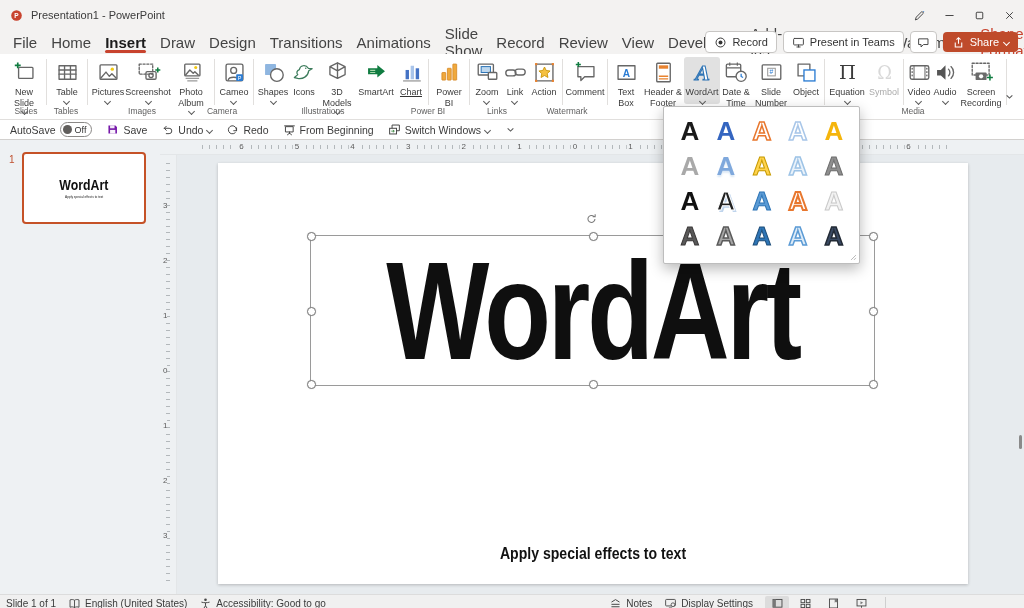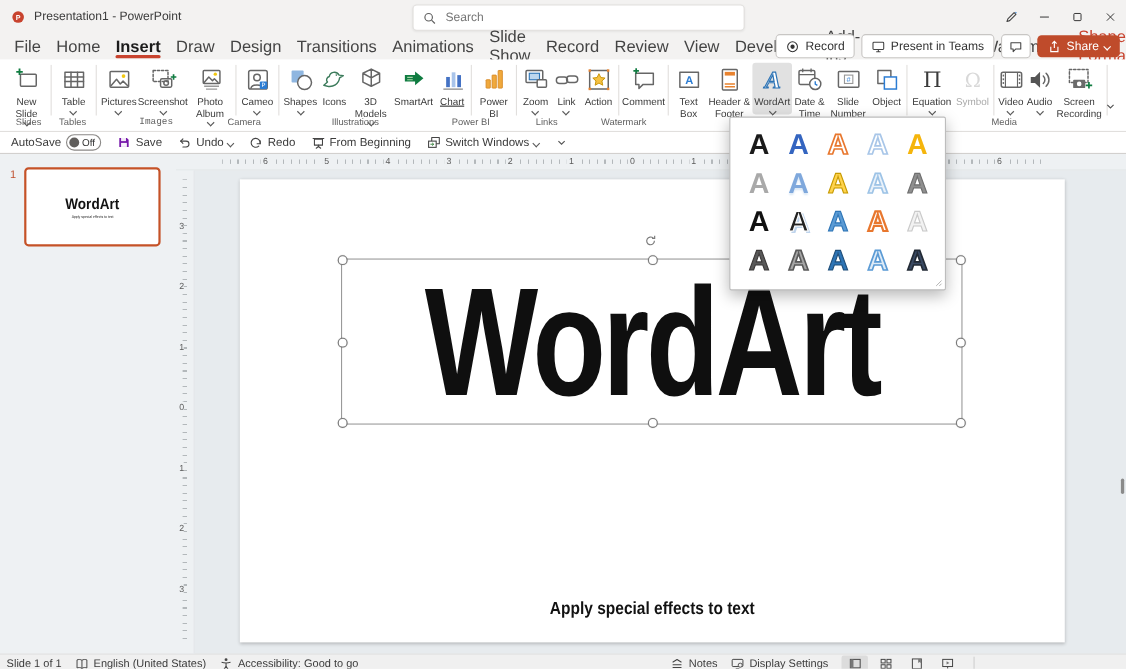--- a/index.html
+++ b/index.html
@@ -118,29 +118,20 @@
   <div class="titlebar">
     <div class="tb-left">
       <span>
           <svg viewBox="0 0 16 16" width="13" height="13">
             <circle cx="8" cy="8" r="6.5" fill="#C8432E"></circle>
             <text x="8" y="10.8" font-size="8" fill="#fff" text-anchor="middle" font-weight="bold" font-family="sans-serif">P</text>
           </svg>
         </span>
       <span class="tb-title">Presentation1 - PowerPoint</span>
     </div>
-    <div class="searchbox">
-      <span>
-          <svg viewBox="0 0 16 16" width="13" height="13">
-            <circle cx="7" cy="7" r="4.2" stroke="#5f5f5f" fill="none" stroke-width="1.3"></circle>
-            <path d="M10.2 10.2L14 14" stroke="#5f5f5f" stroke-width="1.3"></path>
-          </svg>
-        </span>
-      <input placeholder="Search" style="">
-    </div>
     <div class="tb-right">
       <div class="tb-btn">
           <svg viewBox="0 0 16 16" width="13" height="13">
             <path d="M3 13l1-3 7-7 2 2-7 7z" stroke="#444" stroke-width="1.2" fill="none" stroke-linecap="round" stroke-linejoin="round"></path>
             <path d="M12.5 2.5l1 1" stroke="#2B7CD3" stroke-width="1.2"></path>
           </svg>
         </div>
       <div class="tb-btn">
           <svg viewBox="0 0 16 16" width="13" height="13">
             <path d="M3 8h10" stroke="#333" stroke-width="1.1"></path>
@@ -672,21 +663,21 @@
         </div>
 
         <div class="rdiv"></div>
       </div>
     <div class="grp-labels">
 
         <span style="left: 26px;">Slides</span>
 
         <span style="left: 66px;">Tables</span>
 
-        <span style="left: 142px; font-family: Liberation Mono, monospace;">Images</span>
+        <span style="left: 142px;">Images</span>
 
         <span style="left: 222px;">Camera</span>
 
         <span style="left: 323px;">Illustrations</span>
 
         <span style="left: 428px;">Power BI</span>
 
         <span style="left: 497px;">Links</span>
 
         <span style="left: 567px;">Watermark</span>

